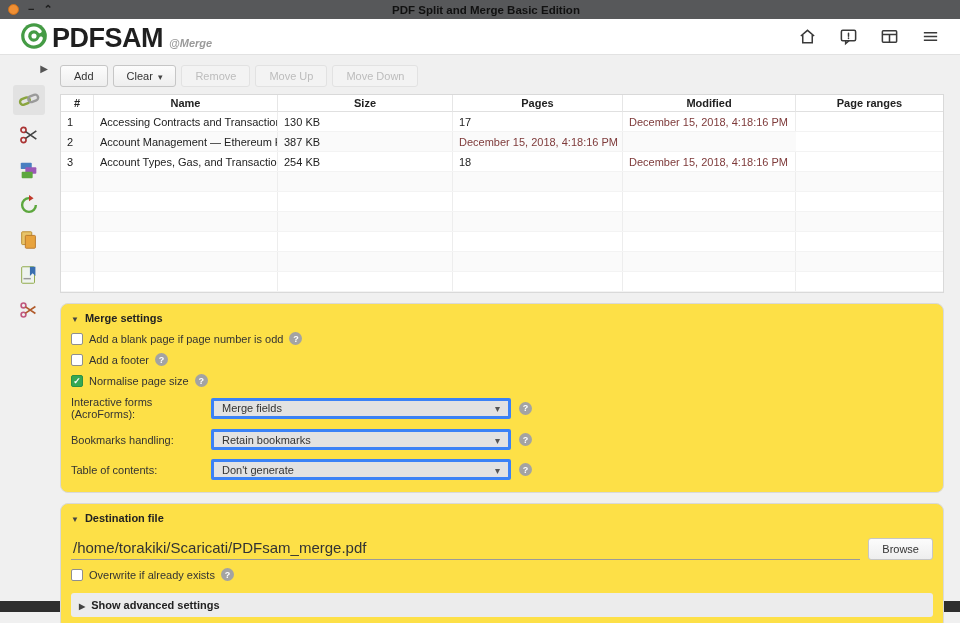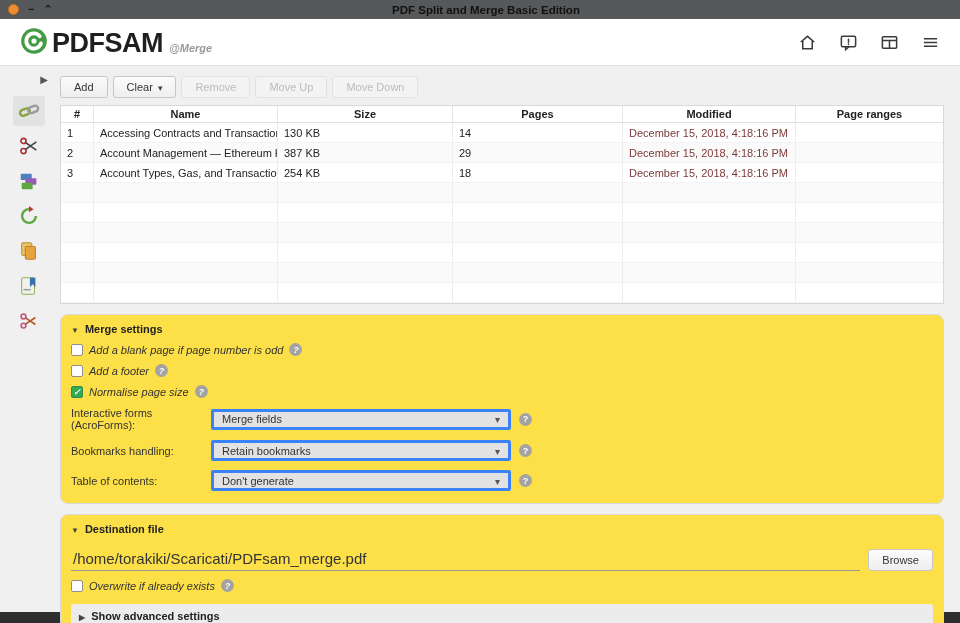--- a/index.html
+++ b/index.html
@@ -10,21 +10,21 @@
   .titlebar { height:19px; background:#57585a; display:flex; align-items:center;
     position:relative; padding:0 8px; }
   .winctl { display:flex; align-items:center; gap:9px; }
   .win-dot { width:11px; height:11px; border-radius:50%; background:#ef8f34;
     border:1px solid #c96f1d; }
   .win-glyph { color:#1c1c1c; font-size:11px; line-height:11px; font-weight:bold; }
   .win-title { position:absolute; left:12px; right:0; text-align:center;
     font-size:11.5px; font-weight:bold; color:#111; }
 
   
-  .header { height:47px; background:#fff; border-bottom:1px solid #e2e2e2;
+  .header { height:36px; background:#fff; border-bottom:1px solid #e2e2e2;
     display:flex; align-items:center; padding:0 20px; }
   .logo-wrap { display:flex; align-items:flex-end; gap:4px; }
   .logo-circle { width:28px; height:28px; margin-bottom:2px; }
   .logo-text { font-size:27px; font-weight:bold; letter-spacing:-0.5px;
     color:#1f1f1f; line-height:28px; }
   .logo-module { font-size:11px; font-style:italic; font-weight:bold;
     color:#9a9a9a; margin:0 0 3px 2px; }
   .header-icons { margin-left:auto; display:flex; align-items:center; gap:22px; }
   .hicon { width:19px; height:19px; cursor:pointer; }
   .hicon svg { width:100%; height:100%; stroke:#3a3a3a; fill:none;
@@ -67,21 +67,21 @@
 
   
   .card { background:#fde047; border:1px solid #d9d9d9; border-radius:8px;
     margin-top:10px; padding:8px 10px 12px 10px; }
   .section-title { display:flex; align-items:center; gap:6px; font-size:11px;
     font-weight:bold; color:#222; cursor:pointer; }
   .tri-down::before { content:"▼"; font-size:8px; color:#444; }
   .tri-right::before { content:"▶"; font-size:8px; color:#444; }
 
   .cb-row { display:flex; align-items:center; gap:6px; margin-top:8px;
-    font-size:11px; color:#333;font-style:italic; }
+    font-size:11px; color:#333; }
   .cb { width:12px; height:12px; border:1px solid #8f8f8f; border-radius:2px;
     background:#fff; cursor:pointer; flex:0 0 12px; display:flex;
     align-items:center; justify-content:center; }
   .cb.checked { background:#35a854; border-color:#2c9047; }
   .cb.checked::after { content:"✓"; color:#fff; font-size:9px; font-weight:bold; }
   .help { width:13px; height:13px; border-radius:50%; background:#a3a3a3;
     color:#fff; font-size:9px; font-weight:bold; display:inline-flex;
     align-items:center; justify-content:center; cursor:pointer; flex:0 0 13px; }
   .help::after { content:"?"; }
 
@@ -239,29 +239,28 @@
         <div class="tcell">Size</div>
         <div class="tcell">Pages</div>
         <div class="tcell">Modified</div>
         <div class="tcell">Page ranges</div>
       </div>
       <div class="tbody">
         <div class="trow">
           <div class="tcell">1</div>
           <div class="tcell">Accessing Contracts and Transaction...</div>
           <div class="tcell">130 KB</div>
-          <div class="tcell">14</div>
+          <div class="tcell">17</div>
           <div class="tcell cell-date">December 15, 2018, 4:18:16 PM</div>
           <div class="tcell"></div>
         </div>
         <div class="trow">
           <div class="tcell">2</div>
           <div class="tcell">Account Management — Ethereum H...</div>
           <div class="tcell">387 KB</div>
-          <div class="tcell">29</div>
           <div class="tcell cell-date">December 15, 2018, 4:18:16 PM</div>
           <div class="tcell"></div>
         </div>
         <div class="trow">
           <div class="tcell">3</div>
           <div class="tcell">Account Types, Gas, and Transaction...</div>
           <div class="tcell">254 KB</div>
           <div class="tcell">18</div>
           <div class="tcell cell-date">December 15, 2018, 4:18:16 PM</div>
           <div class="tcell"></div>

